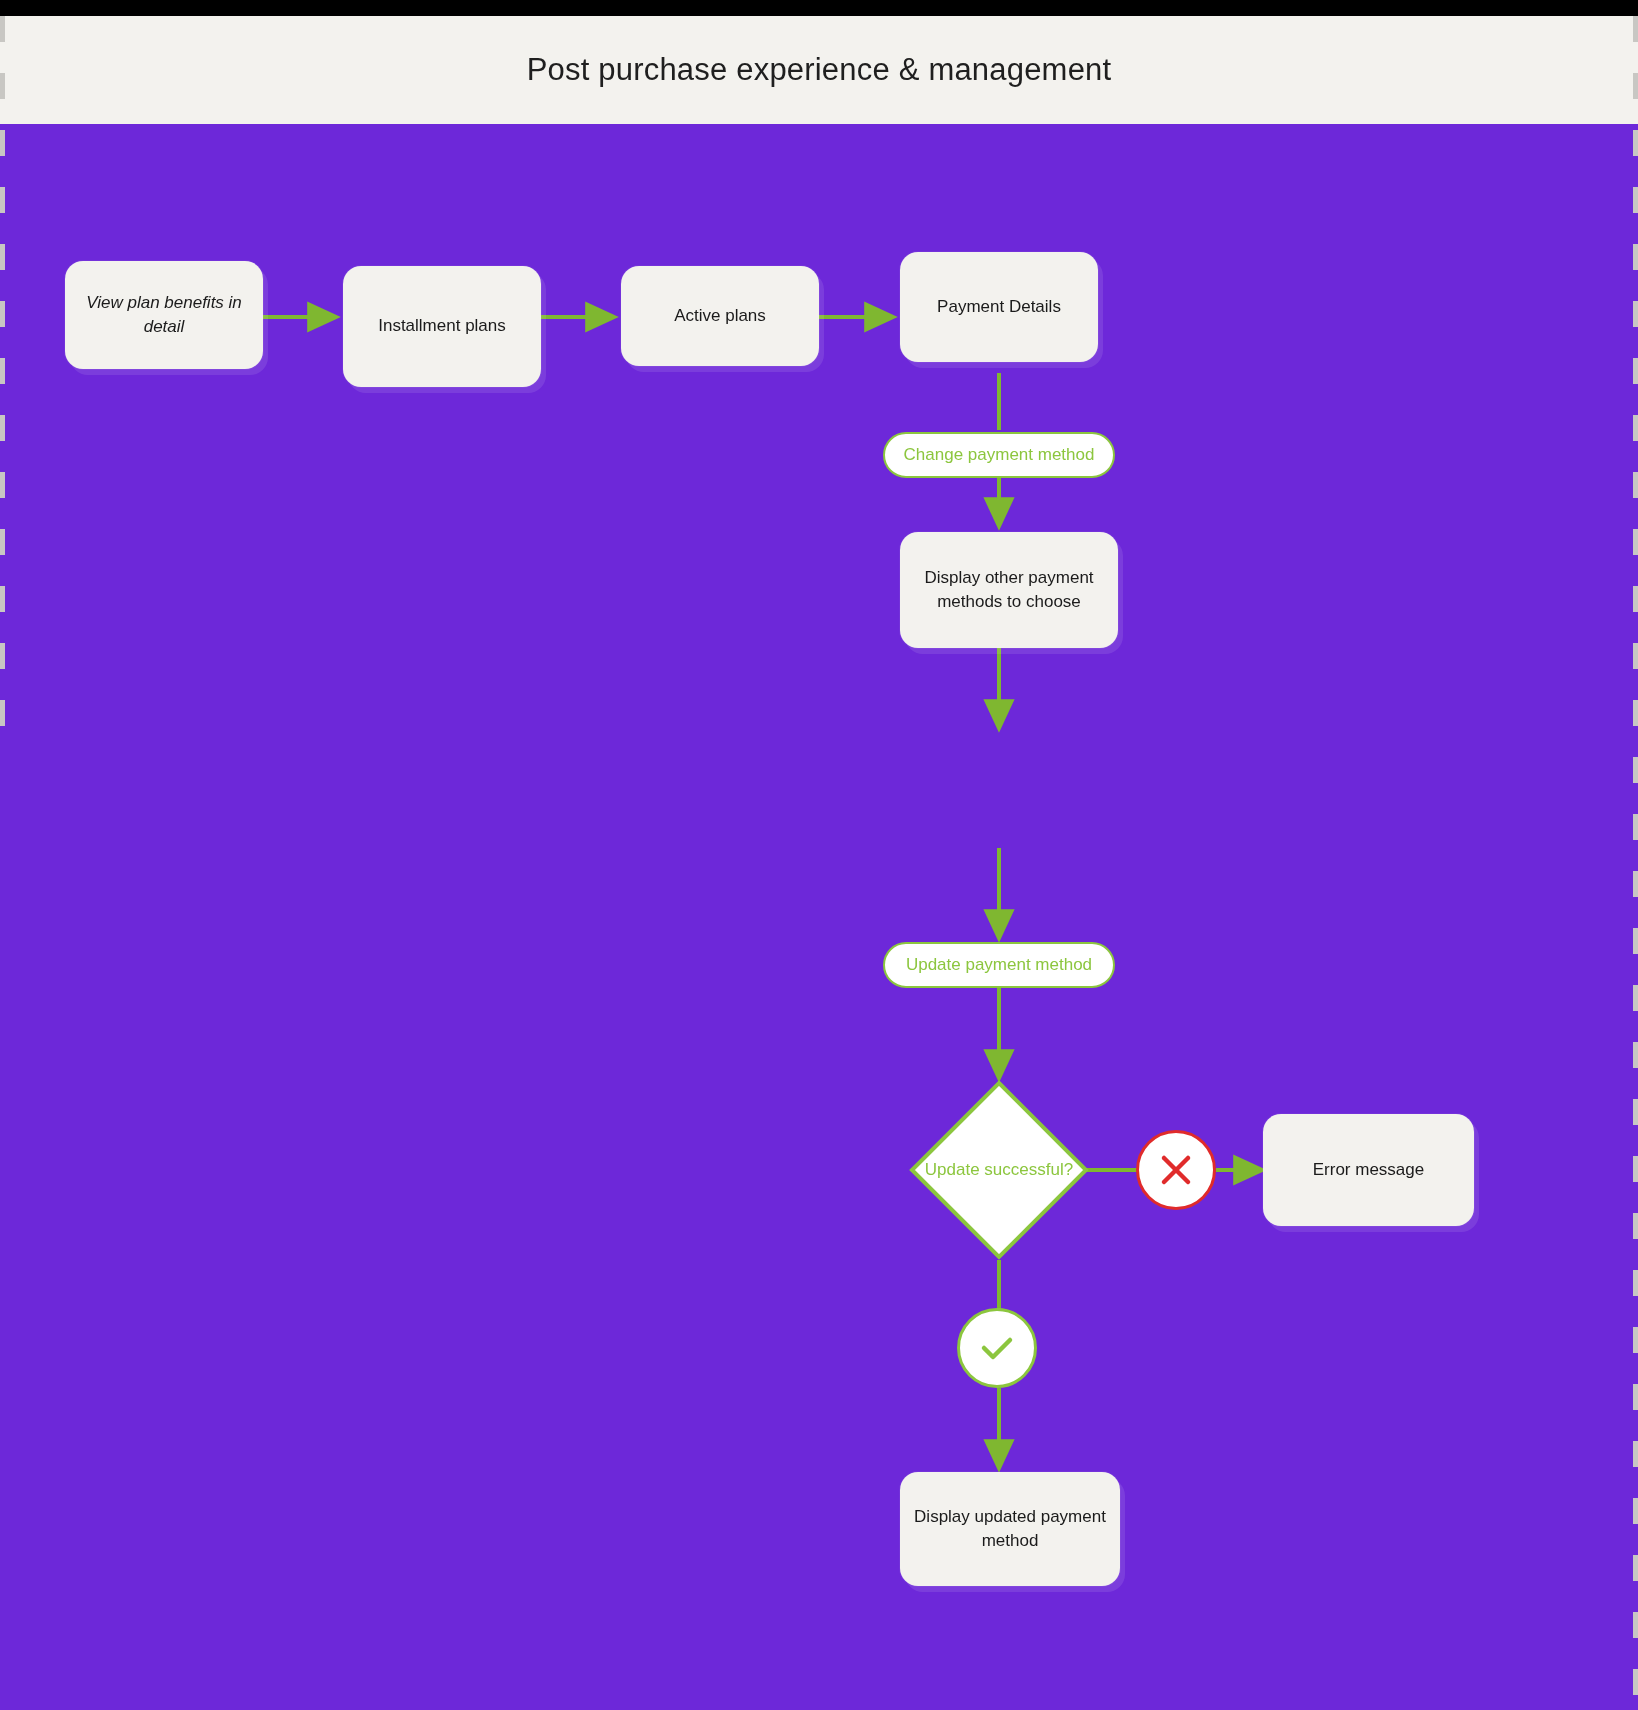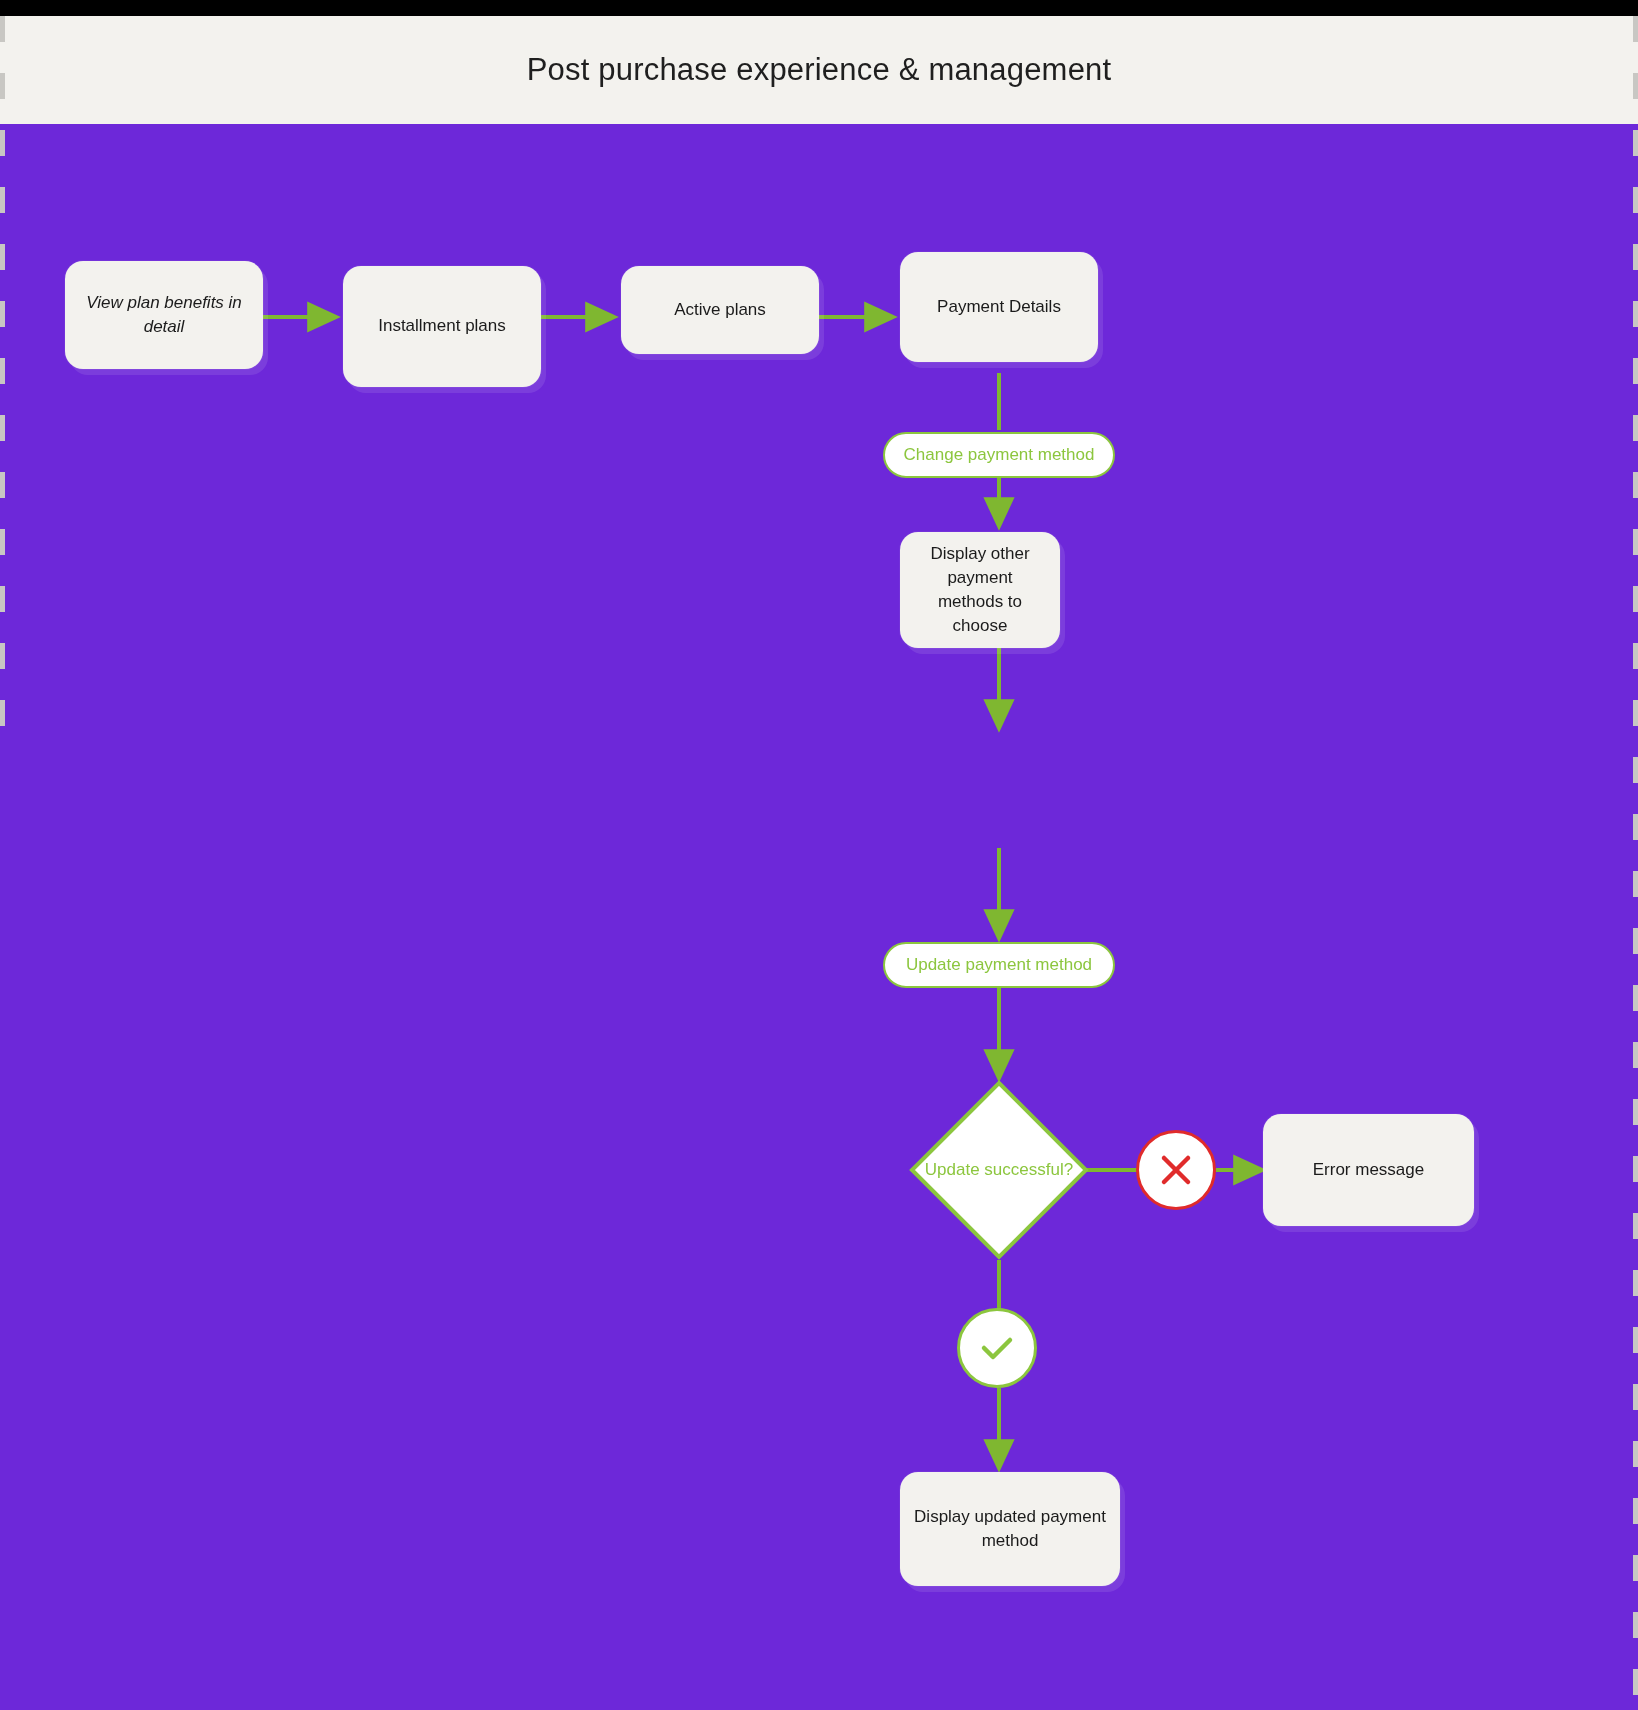--- a/index.html
+++ b/index.html
@@ -161,33 +161,33 @@
   </svg>
 
   <div class="node box" style="left:65px; top:245px; width:198px; height:108px;font-style:italic;">
     <span>View plan benefits in detail</span>
   </div>
 
   <div class="node box" style="left:343px; top:250px; width:198px; height:121px;">
     <span>Installment plans</span>
   </div>
 
-  <div class="node box" style="left:621px; top:250px; width:198px; height:88px;">
+  <div class="node box" style="left:621px; top:250px; width:198px; height:100px;">
     <span>Active plans</span>
   </div>
 
   <div class="node box" style="left:900px; top:236px; width:198px; height:110px;justify-content:center;">
     <span>Payment Details</span>
   </div>
 
   <div class="node pill" style="left:883px; top:416px; width:232px; height:46px;">
     <span>Change payment method</span>
   </div>
 
-  <div class="node box" style="left:900px; top:516px; width:160px; height:116px;">
+  <div class="node box" style="left:900px; top:516px; width:218px; height:116px;">
     <span>Display other payment methods to choose</span>
   </div>
 
 
   <div class="node pill" style="left:883px; top:926px; width:232px; height:46px;">
     <span>Update payment method</span>
   </div>
 
   <div class="diamond-wrap" style="left:909px; top:1064px;">
     <svg class="diamond-shape" viewBox="0 0 180 180">

